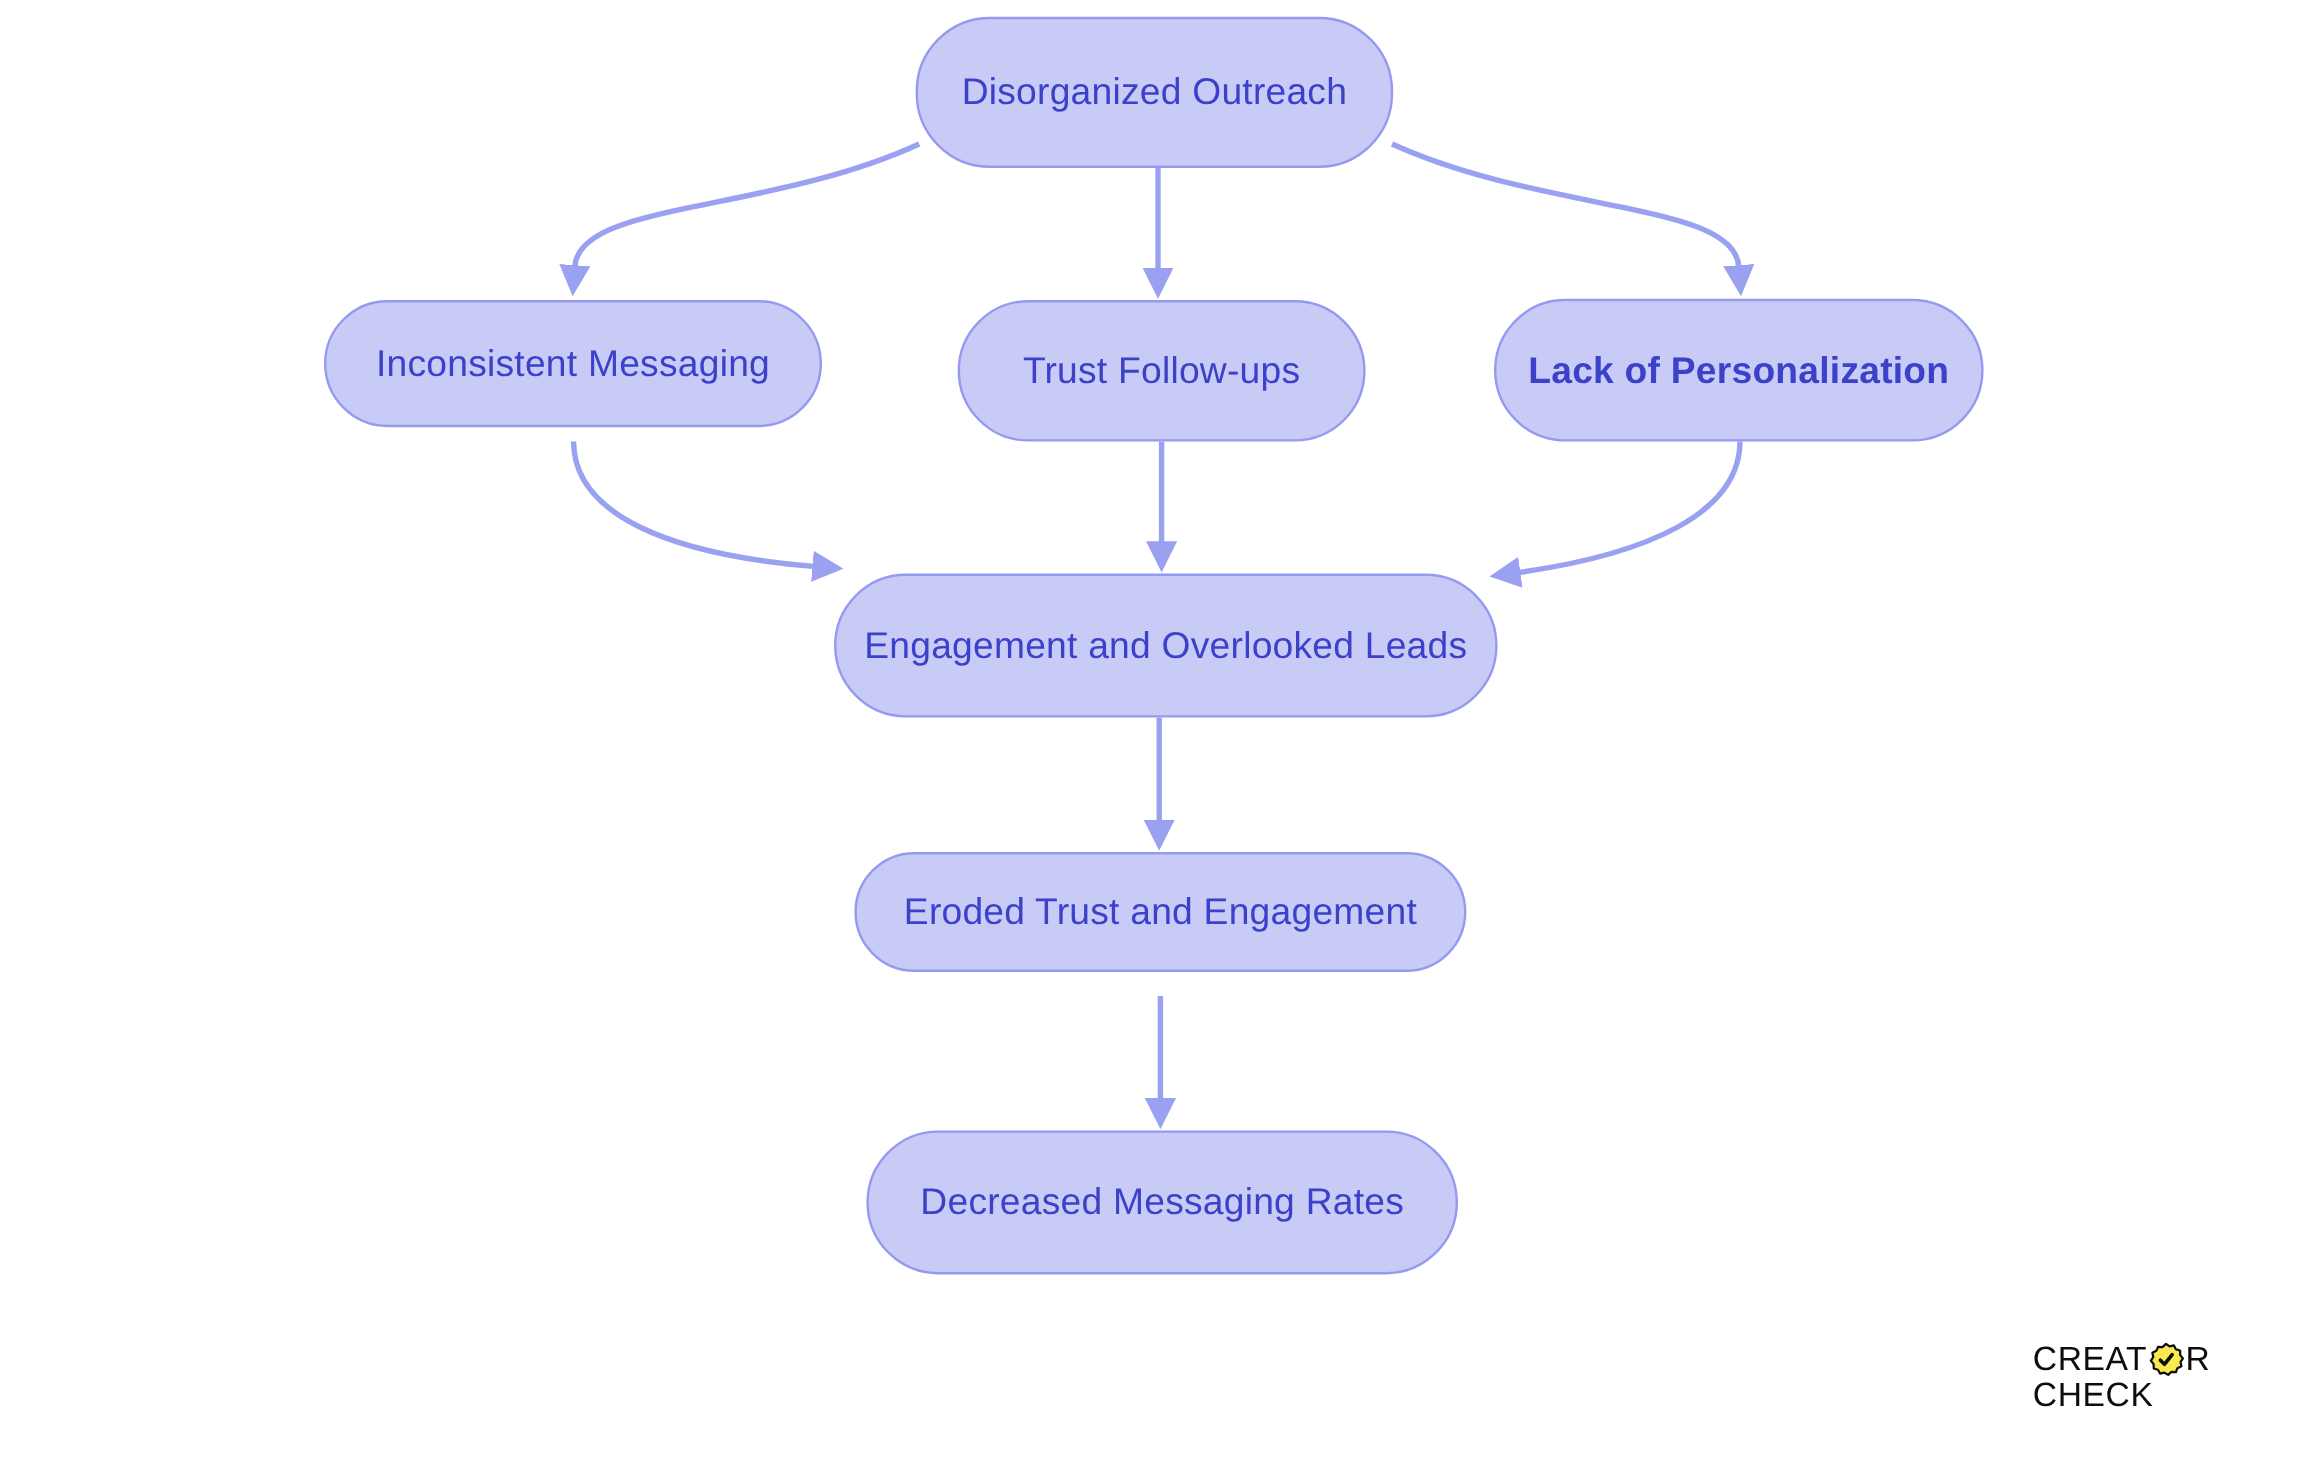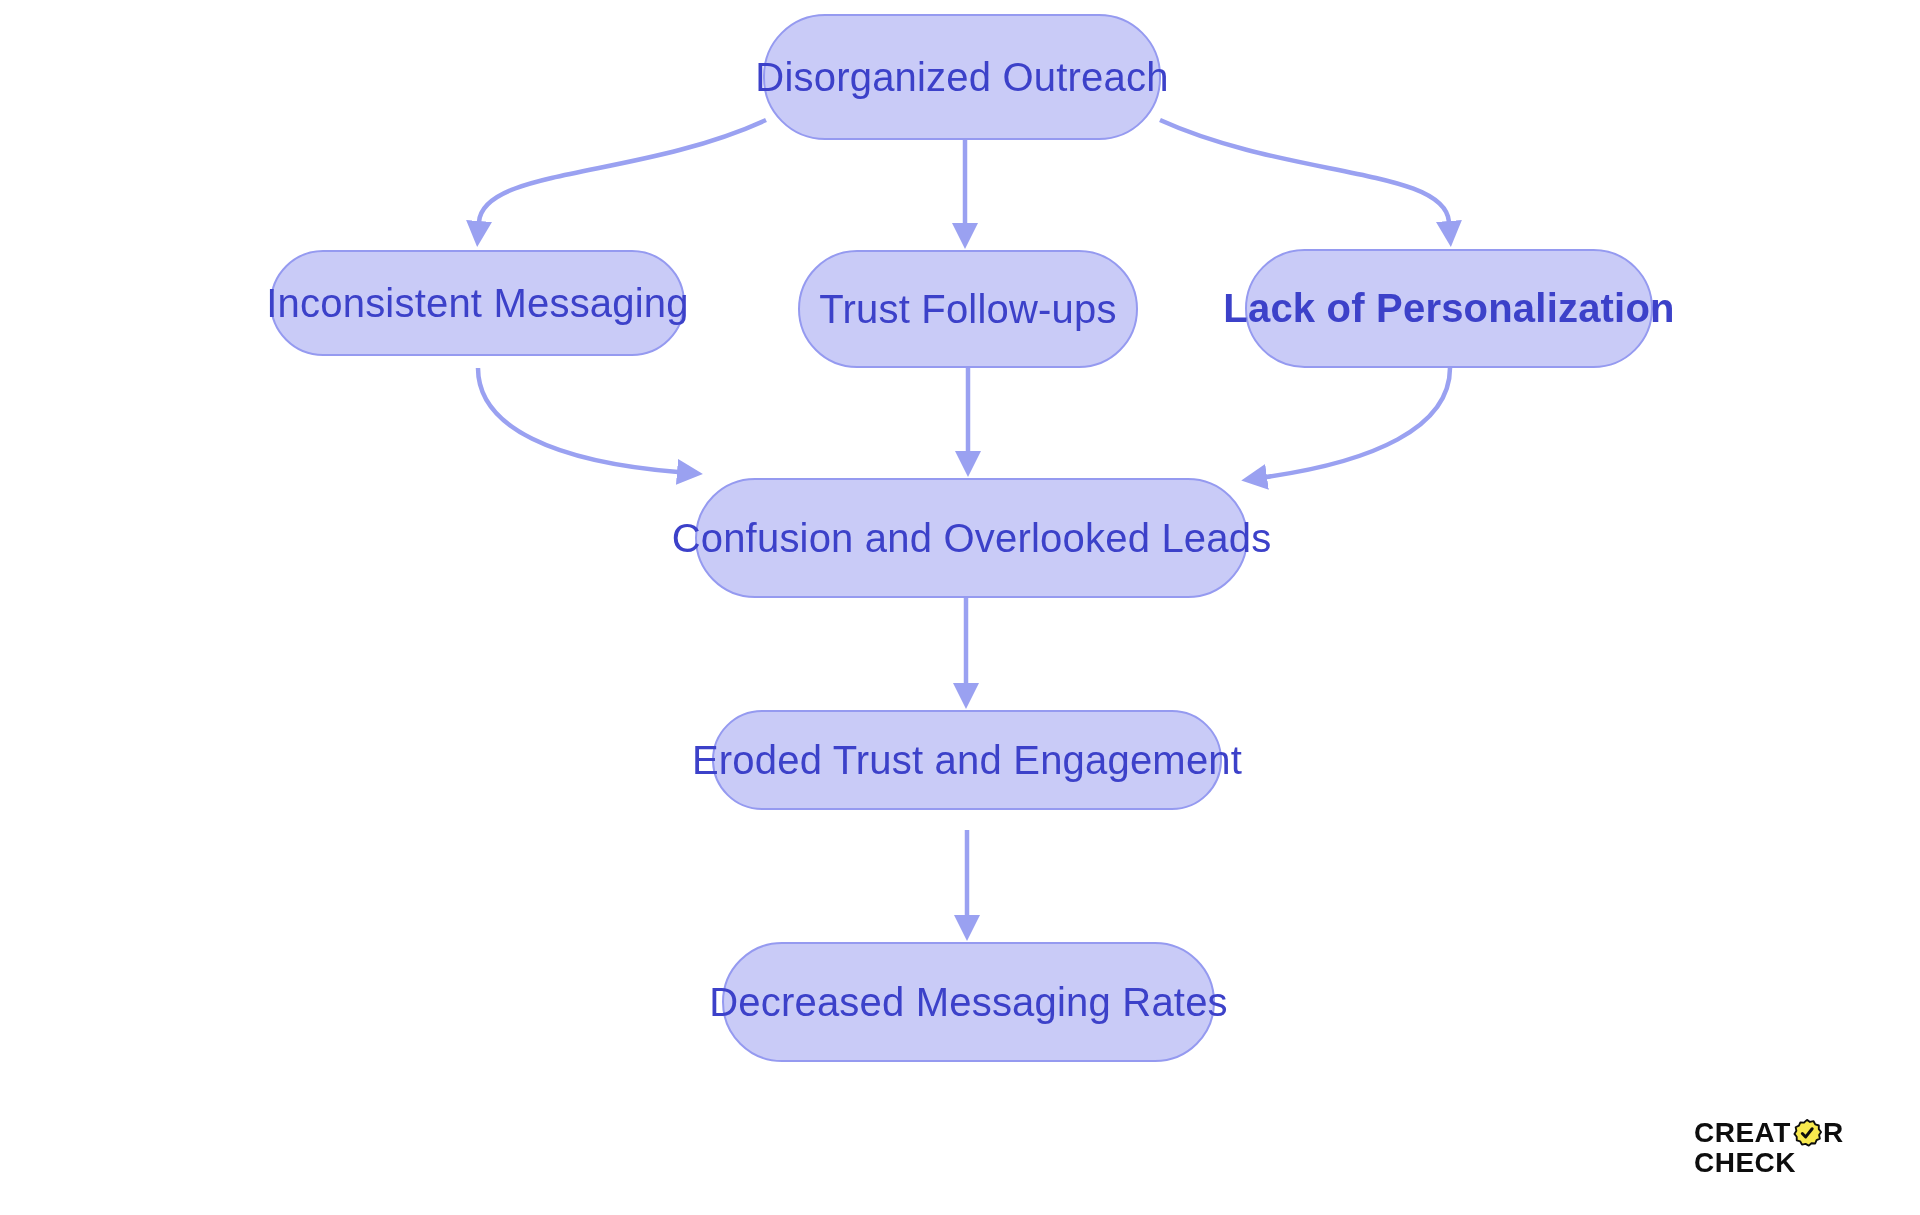--- a/index.html
+++ b/index.html
@@ -20,37 +20,37 @@
     stroke-width:4.5;
   }
   .node{
     position:absolute;
     box-sizing:border-box;
     background:#c9cbf7;
     border:2px solid #959af0;
     border-radius:62px;
     display:flex;align-items:center;justify-content:center;
     color:#3c41c9;
-    font-size:40px;
+    font-size:31px;
     letter-spacing:0.2px;
     white-space:nowrap;
   }
   
   .n1{left:763px;top:14px;width:398px;height:126px;}
   .n2{left:270px;top:250px;width:415px;height:106px;}
   .n3{left:798px;top:250px;width:340px;height:118px;}
   .n4{left:1245px;top:249px;width:408px;height:119px;font-weight:bold;}
   .n5{left:695px;top:478px;width:553px;height:120px;}
   .n6{left:712px;top:710px;width:510px;height:100px;}
   .n7{left:722px;top:942px;width:493px;height:120px;}
 
   .brandmark{
     position:absolute;left:1694px;top:1118px;
     color:#0d0d0d;
-    font-weight:bold;
+    font-weight:normal;
     font-size:28px;
     line-height:30px;
     letter-spacing:0.5px;
   }
   .brandmark .row{display:flex;align-items:center;}
   .badge{
     display:inline-block;
     width:30px;height:30px;
     margin:0 1px;
     vertical-align:middle;
@@ -83,21 +83,21 @@
   <div class="node n2">
     <span>Inconsistent Messaging</span>
   </div>
   <div class="node n3">
     <span>Trust Follow-ups</span>
   </div>
   <div class="node n4">
     <span>Lack of Personalization</span>
   </div>
   <div class="node n5">
-    <span>Confusion and Overlooked Leads</span>
+    <span>Engagement and Overlooked Leads</span>
   </div>
   <div class="node n6">
     <span>Eroded Trust and Engagement</span>
   </div>
   <div class="node n7">
     <span>Decreased Messaging Rates</span>
   </div>
 
   <div class="brandmark">
     <div class="row">

